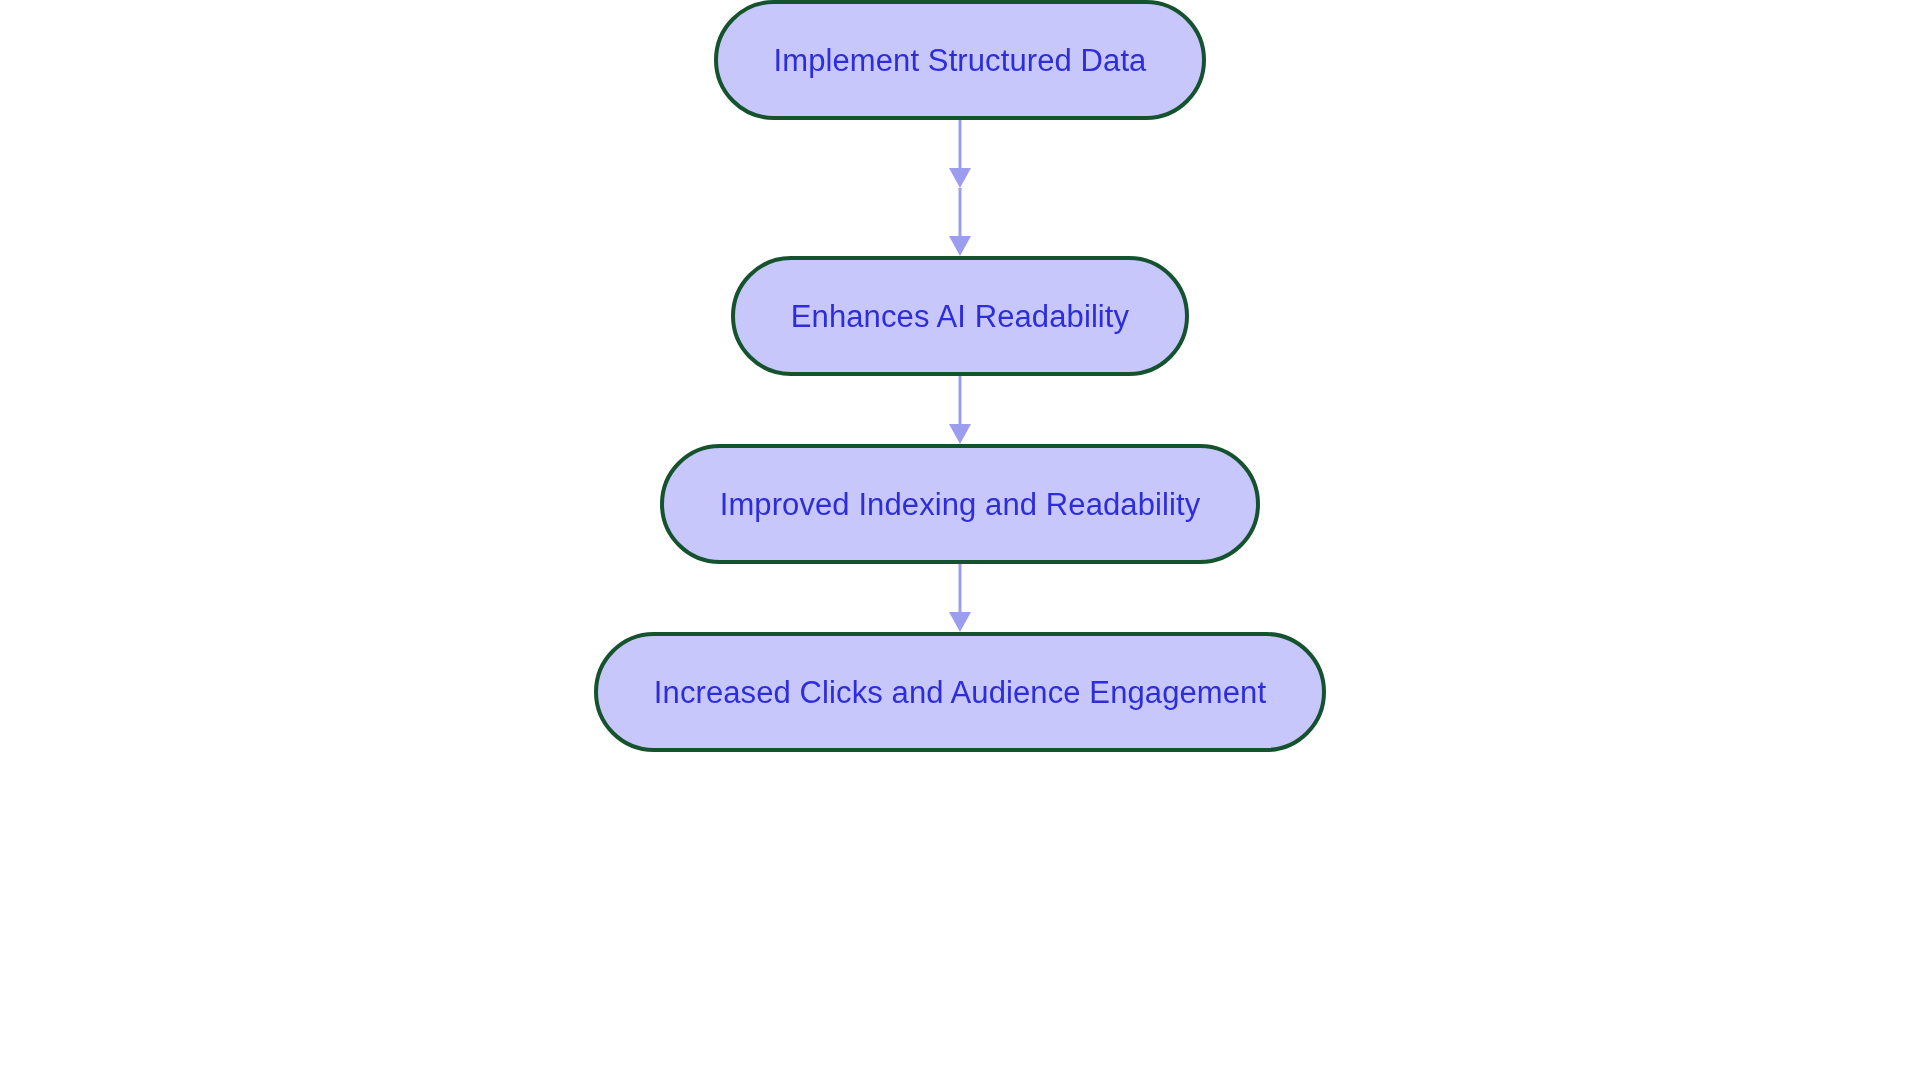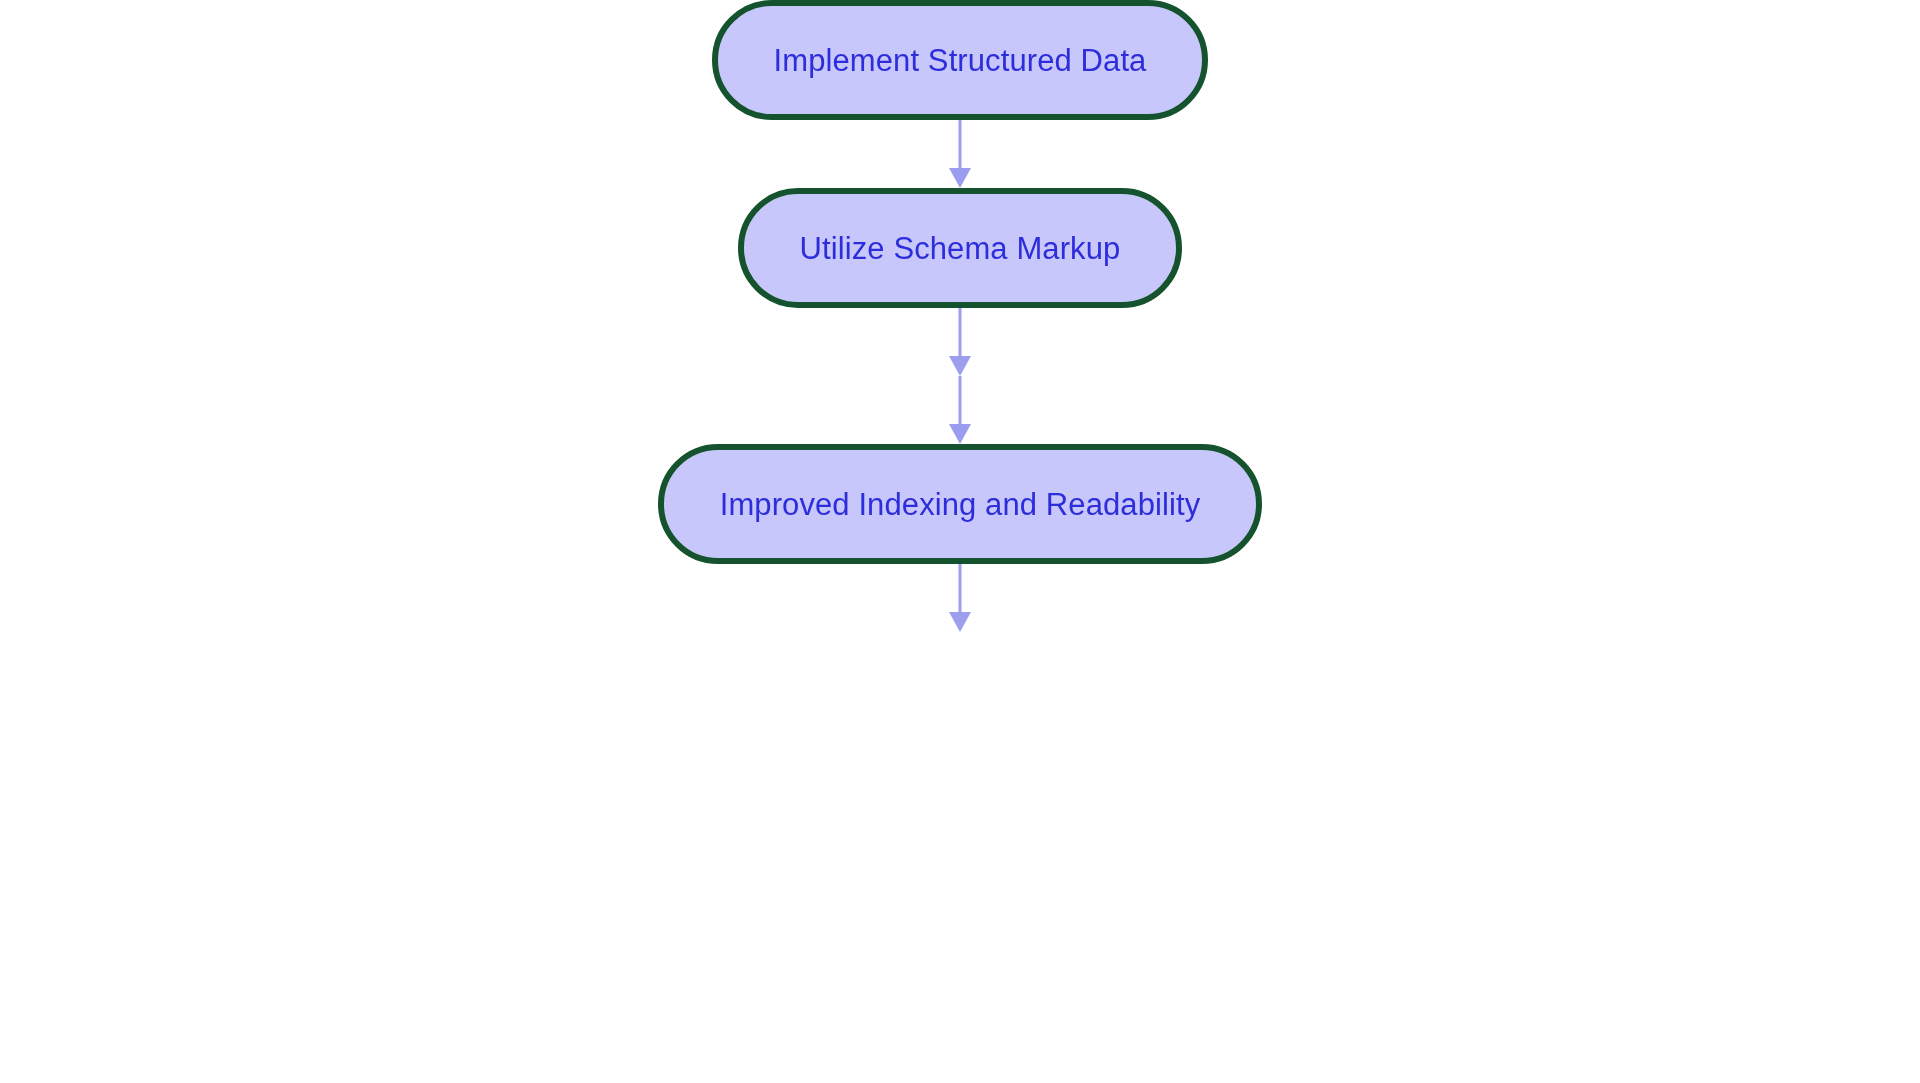--- a/index.html
+++ b/index.html
@@ -28,21 +28,21 @@
     flex-direction: column;
     align-items: center;
     justify-content: flex-start;
   }
 
   .flow-node {
     box-sizing: border-box;
     height: 120px;
     border-radius: 60px;
     background: #c7c7fb;
-    border: 6px solid #14532d;
+    border: 4px solid #14532d;
     display: flex;
     align-items: center;
     justify-content: center;
     padding: 16px 56px;
     flex: 0 0 auto;
   }
 
   .flow-node-label {
     font-size: 31px;
     font-weight: 400;
@@ -89,39 +89,42 @@
 
     <div class="flow-node">
       <span class="flow-node-label">Implement Structured Data</span>
     </div>
 
     <div class="flow-connector">
       <div class="conn-line"></div>
       <div class="conn-arrowhead"></div>
     </div>
 
-    <div class="flow-node">
-      <span class="flow-node-label">Utilize Schema Markup</span>
-    </div>
 
     <div class="flow-connector">
       <div class="conn-line"></div>
       <div class="conn-arrowhead"></div>
     </div>
 
+    <div class="flow-node">
+      <span class="flow-node-label">Enhances AI Readability</span>
+    </div>
 
     <div class="flow-connector">
       <div class="conn-line"></div>
       <div class="conn-arrowhead"></div>
     </div>
 
     <div class="flow-node">
       <span class="flow-node-label">Improved Indexing and Readability</span>
     </div>
 
     <div class="flow-connector">
       <div class="conn-line"></div>
       <div class="conn-arrowhead"></div>
     </div>
 
+    <div class="flow-node">
+      <span class="flow-node-label">Increased Clicks and Audience Engagement</span>
+    </div>
 
   </div>
 </div>
 
 </body></html>

